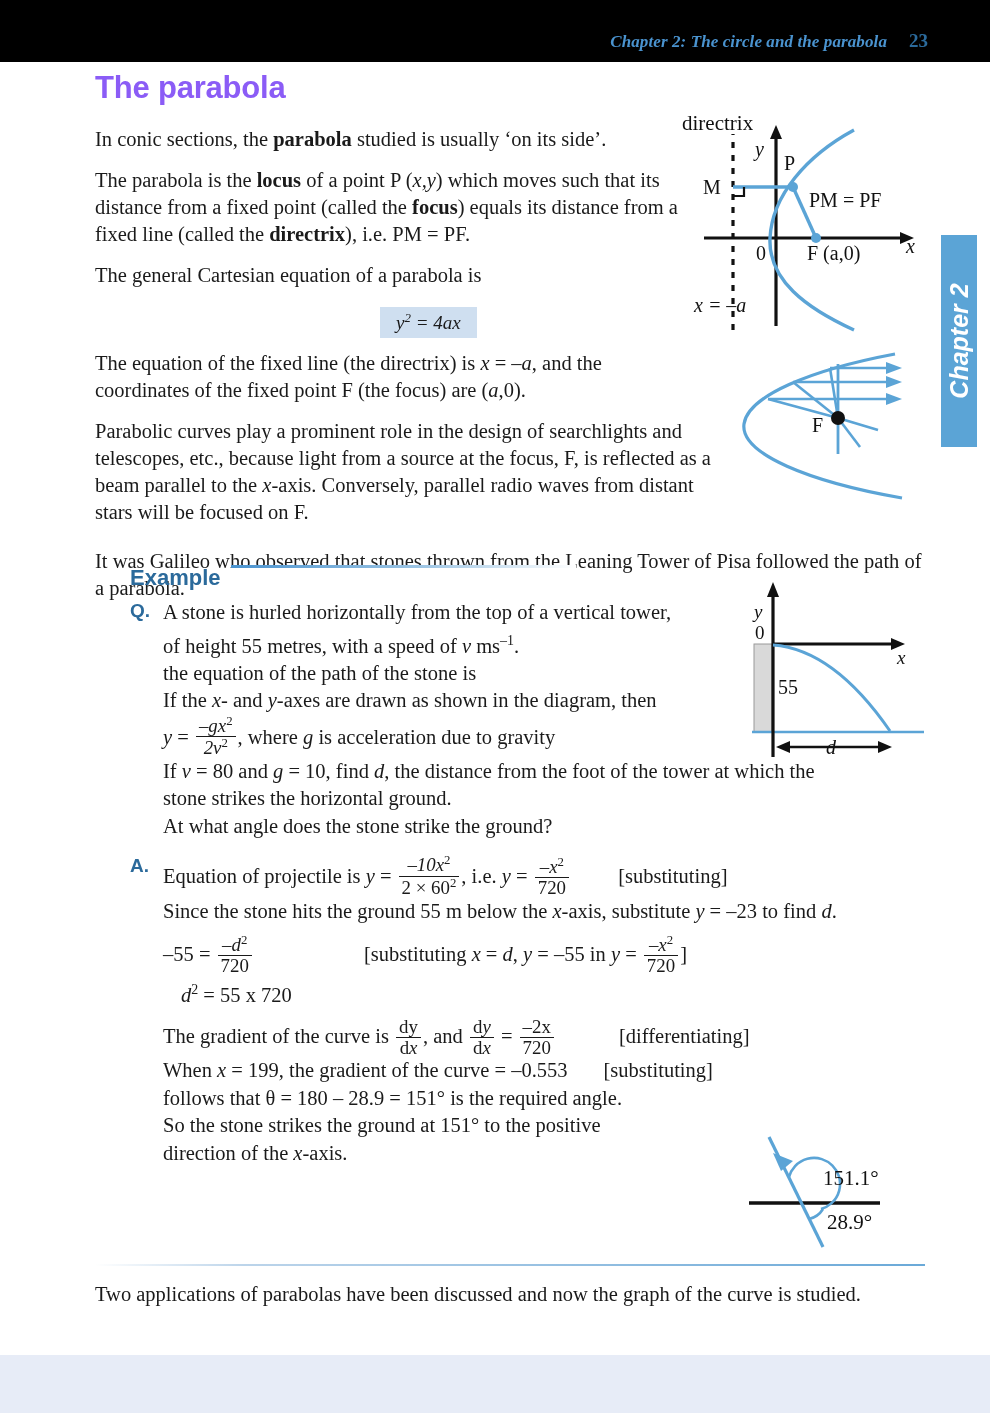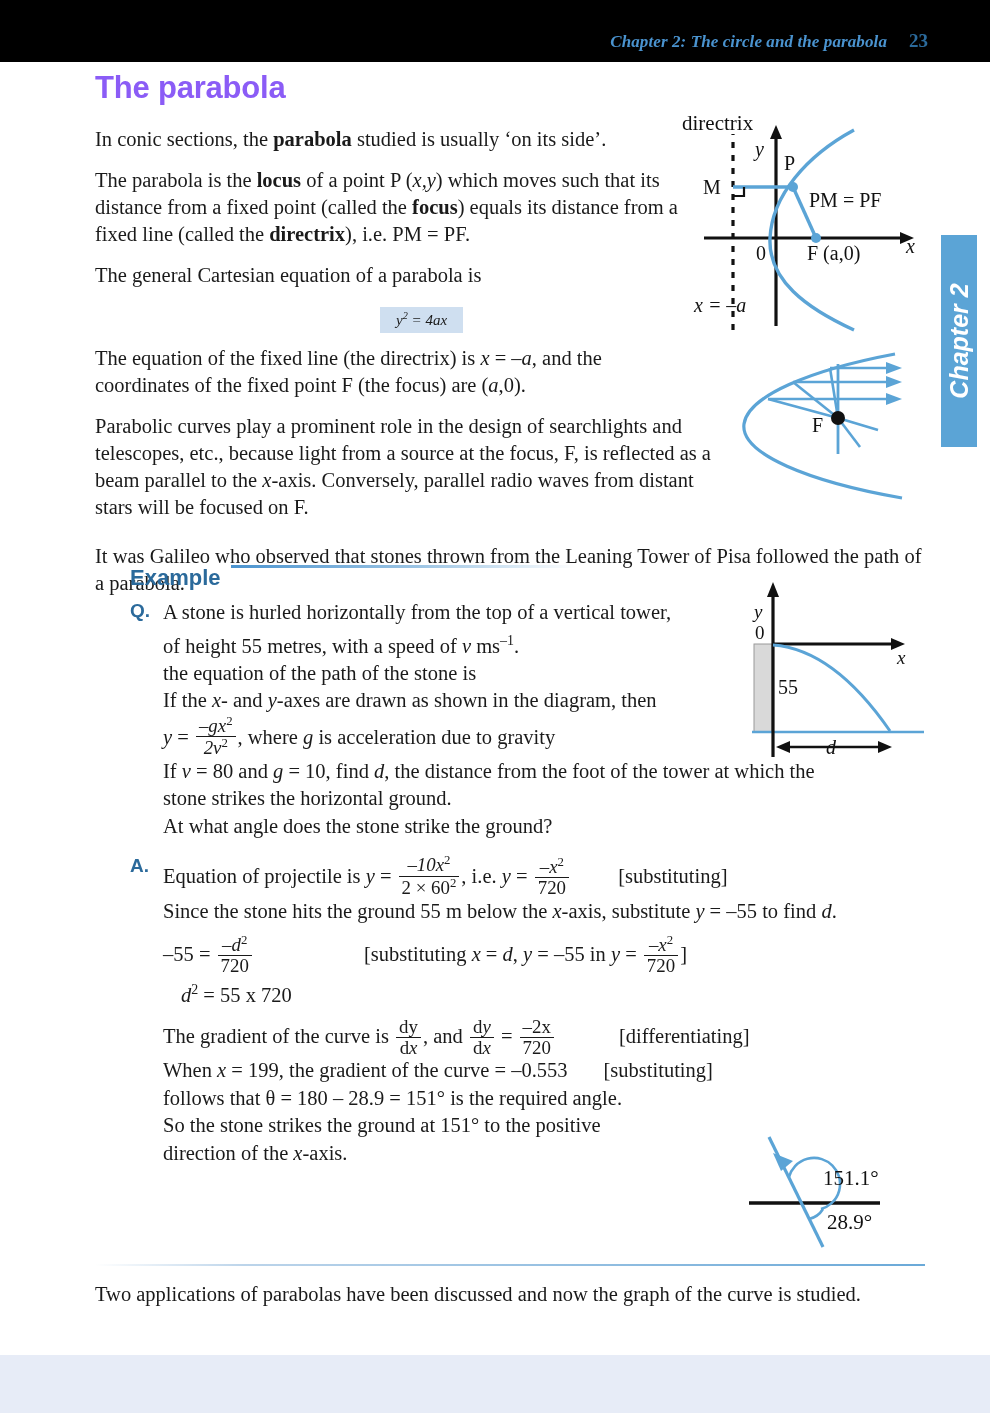--- a/index.html
+++ b/index.html
@@ -58,21 +58,21 @@
     max-width:600px;
   }
   p.body.wide{max-width:830px;}
   p.body b{font-weight:bold;}
   i{font-style:italic;}
 
   .eqbox{
     display:inline-block;
     background:#cfdff0;
     padding:3px 16px 4px 16px;
-    font-size:15px;font-style:italic;
+    font-size:19px;font-style:italic;
     margin:4px 0 12px 285px;
   }
 
   
   .frac{display:inline-block;vertical-align:-0.52em;text-align:center;line-height:1.05;margin:0 2px;}
   .frac .num{display:block;padding:0 3px;font-size:.92em;}
   .frac .den{display:block;border-top:1.3px solid #1a1a1a;padding:0 3px;font-size:.92em;}
   sup{font-size:.68em;vertical-align:super;}
 
   
@@ -209,21 +209,21 @@
             <span class="den"><span>2 × 60</span><sup>2</sup></span>
           </span><span>, i.e. </span><i>y</i>
           <span>=</span>
           <span class="frac">
             <span class="num"><i>–x</i><sup>2</sup></span>
             <span class="den">720</span>
           </span>
           <span class="tag-ann" style="margin-left:42px;">[substituting]</span>
         </span>
 
-        <span class="ln"><span>Since the stone hits the ground 55 m below the </span><i>x</i><span>-axis, substitute </span><i>y</i><span> = –55 to find </span><i>d</i><span>.</span></span>
+        <span class="ln"><span>Since the stone hits the ground 55 m below the </span><i>x</i><span>-axis, substitute </span><i>y</i><span> = –23 to find </span><i>d</i><span>.</span></span>
 
         <span class="ln tall" style="display:block;margin-top:8px;">
           <span>–55  =</span>
           <span class="frac">
             <span class="num"><i>–d</i><sup>2</sup></span>
             <span class="den">720</span>
           </span>
           <span class="tag-ann" style="margin-left:105px;"><span>[substituting </span><i>x</i><span> = </span><i>d</i><span>, </span><i>y</i><span> = –55 in </span><i>y</i><span> = </span><span class="frac"><span class="num"><i>–x</i><sup>2</sup></span><span class="den">720</span></span><span>]</span></span>
         </span>
 

